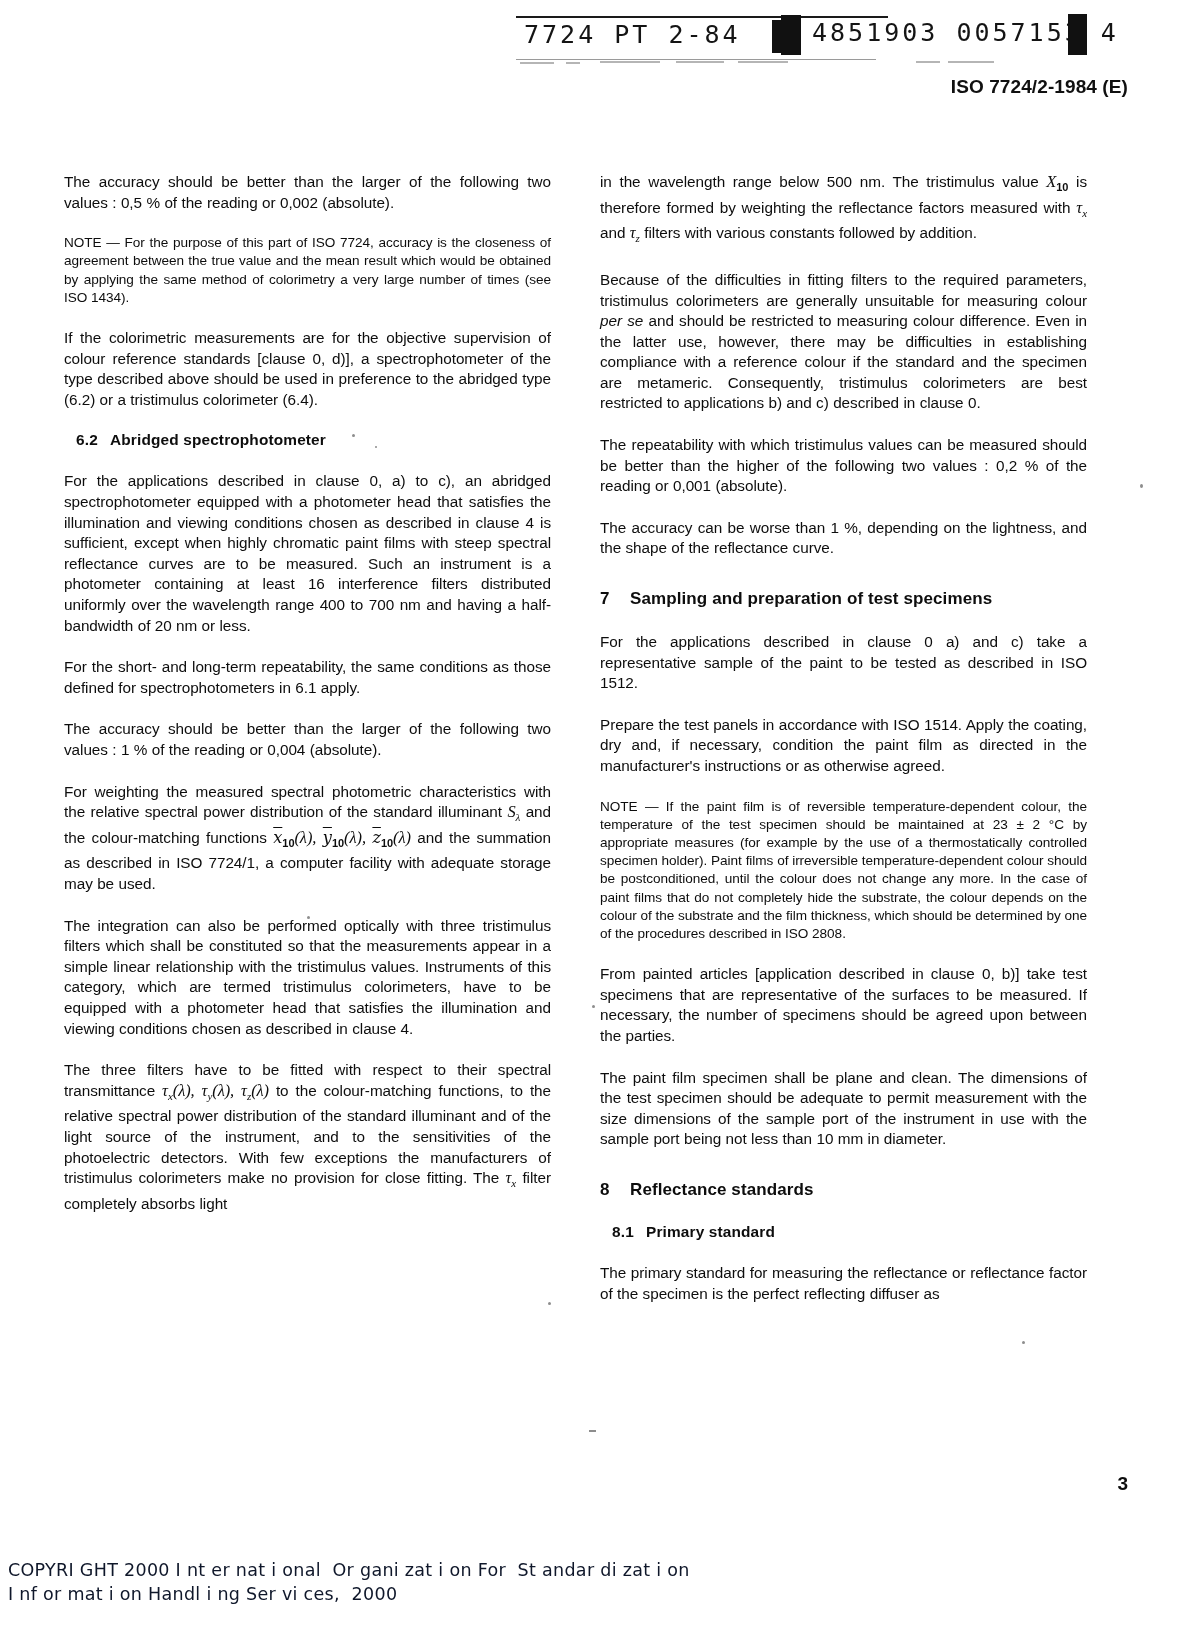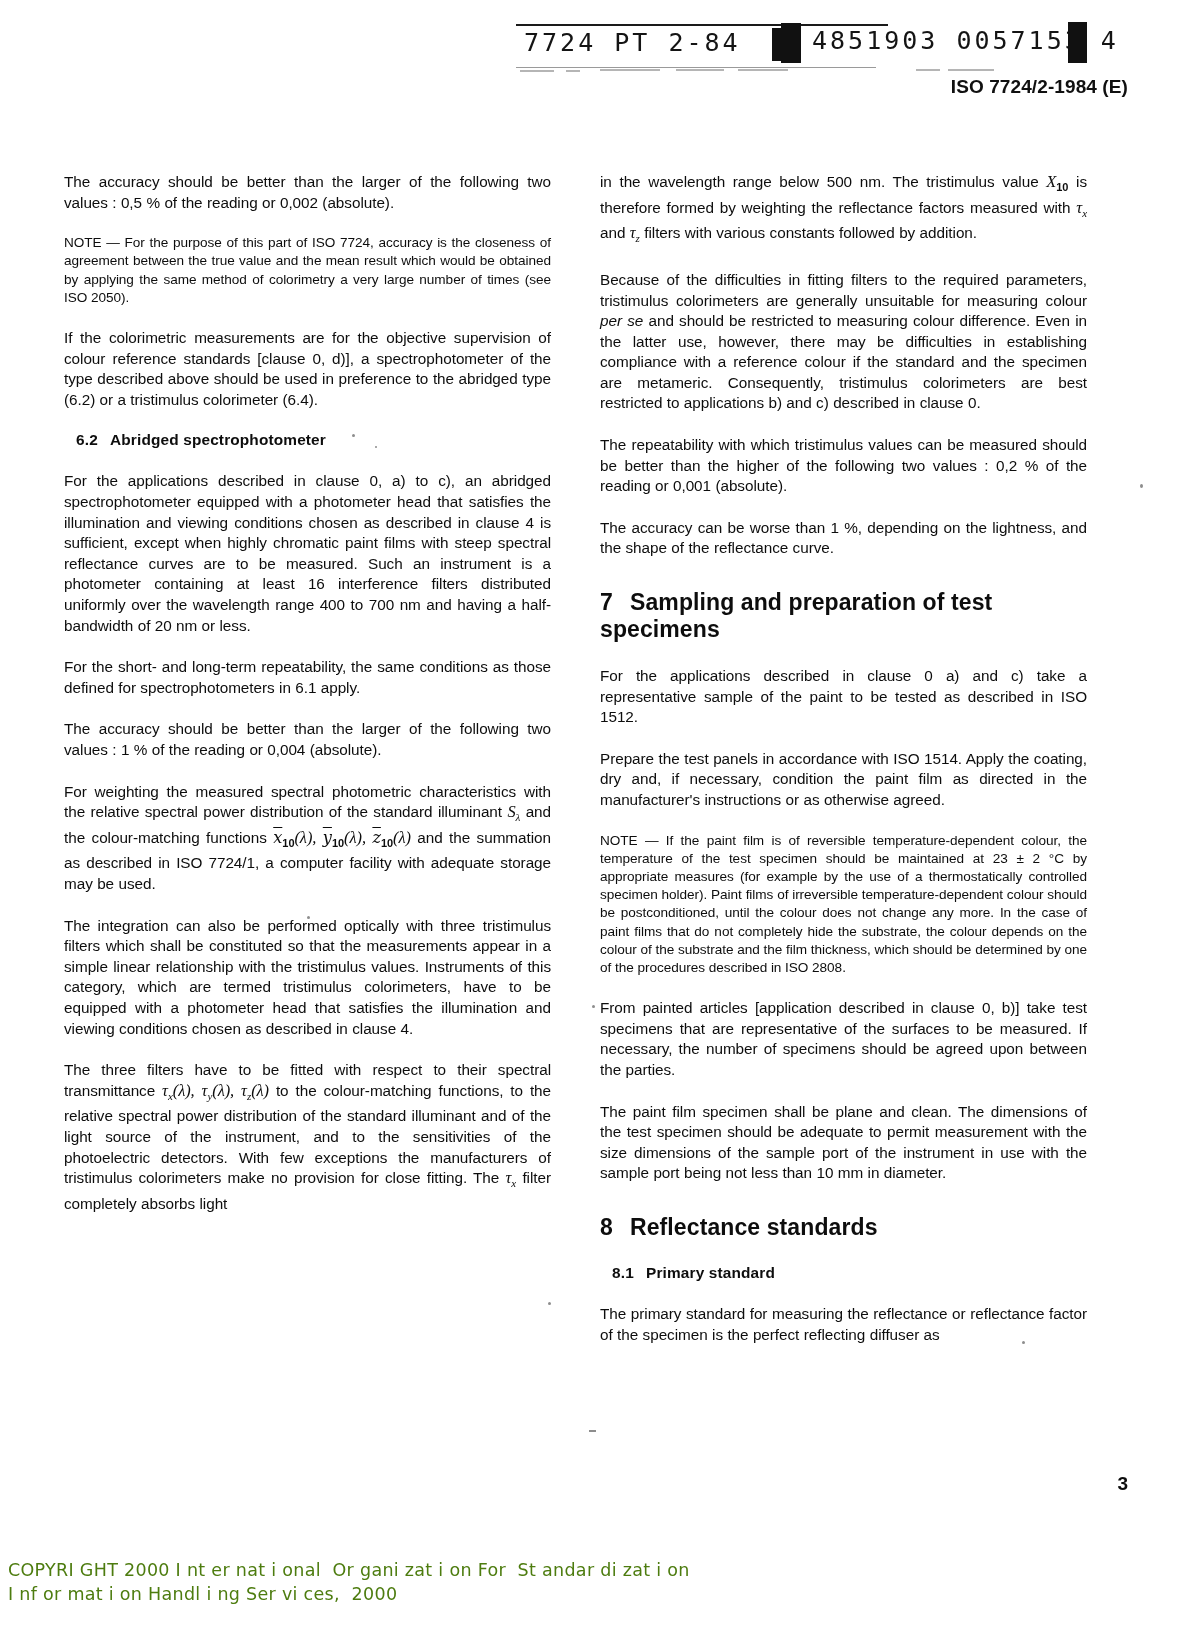--- a/index.html
+++ b/index.html
@@ -13,21 +13,21 @@
     height: 1649px;
     position: relative;
     font-family: "Liberation Sans", sans-serif;
     color: #0d0d0d;
     -webkit-font-smoothing: antialiased;
   }
 
   
   .film-header {
     position: absolute;
-    left: 0; top: 12px;
+    left: 0; top: 4px;
     width: 1200px;
     height: 62px;
   }
   .film-rule {
     position: absolute;
     left: 516px; top: 12px;
     width: 372px; height: 2px;
     background: #1a1a1a;
   }
   .film-rule2 {
@@ -123,21 +123,21 @@
   }
   .h-sub {
     font-size: 15.4px;
     font-weight: bold;
     margin-bottom: 22px;
     margin-top: 6px;
     letter-spacing: 0.15px;
   }
   .h-sub .num { display: inline-block; min-width: 46px; text-align: center; }
   .h-main {
-    font-size: 23px;
+    font-size: 17px;
     font-weight: bold;
     margin-bottom: 23px;
     margin-top: 6px;
     letter-spacing: 0.1px;
   }
   .h-main .num { display: inline-block; min-width: 30px; }
 
   .gap-sm { height: 3px; }
 
   
@@ -158,21 +158,21 @@
   }
 
   
   .footer {
     position: absolute;
     left: 8px;
     top: 1558px;
     font-family: "DejaVu Sans", sans-serif;
     font-size: 17.5px;
     line-height: 24px;
-    color: #4d7c0f;
+    color: #0f172a;
     letter-spacing: 0.3px;
     white-space: pre;
   }
 
   
   .speck { position: absolute; background: #8d8d8d; border-radius: 50%; }
 </style>
 </head>
 <body>
 
@@ -194,21 +194,21 @@
 </div>
 
 <div class="doc-number">ISO 7724/2-1984 (E)</div>
 
 <div class="page">
 
   <div class="col col-left">
 
     <p class="body-p">The accuracy should be better than the larger of the following two values : 0,5 % of the reading or 0,002 (absolute).</p>
 
-    <p class="note-p">NOTE — For the purpose of this part of ISO 7724, accuracy is the closeness of agreement between the true value and the mean result which would be obtained by applying the same method of colorimetry a very large number of times (see ISO 2050).</p>
+    <p class="note-p">NOTE — For the purpose of this part of ISO 7724, accuracy is the closeness of agreement between the true value and the mean result which would be obtained by applying the same method of colorimetry a very large number of times (see ISO 1434).</p>
 
     <p class="body-p">If the colorimetric measurements are for the objective supervision of colour reference standards [clause 0, d)], a spectrophotometer of the type described above should be used in preference to the abridged type (6.2) or a tristimulus colorimeter (6.4).</p>
 
     <h3 class="h-sub">
       <span class="num">6.2</span><span>Abridged spectrophotometer</span>
     </h3>
 
     <p class="body-p">For the applications described in clause 0, a) to c), an abridged spectrophotometer equipped with a photometer head that satisfies the illumination and viewing conditions chosen as described in clause 4 is sufficient, except when highly chromatic paint films with steep spectral reflectance curves are to be measured. Such an instrument is a photometer containing at least 16 interference filters distributed uniformly over the wavelength range 400 to 700 nm and having a half-bandwidth of 20 nm or less.</p>
 
     <p class="body-p">For the short- and long-term repeatability, the same conditions as those defined for spectrophotometers in 6.1 apply.</p>

